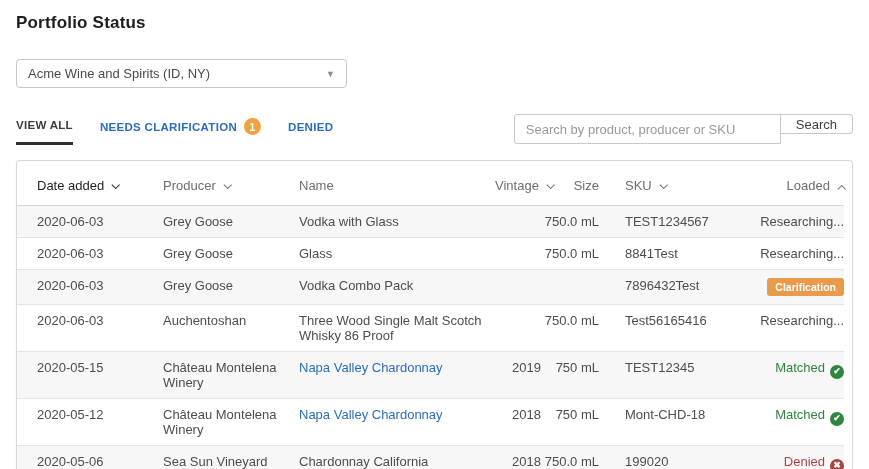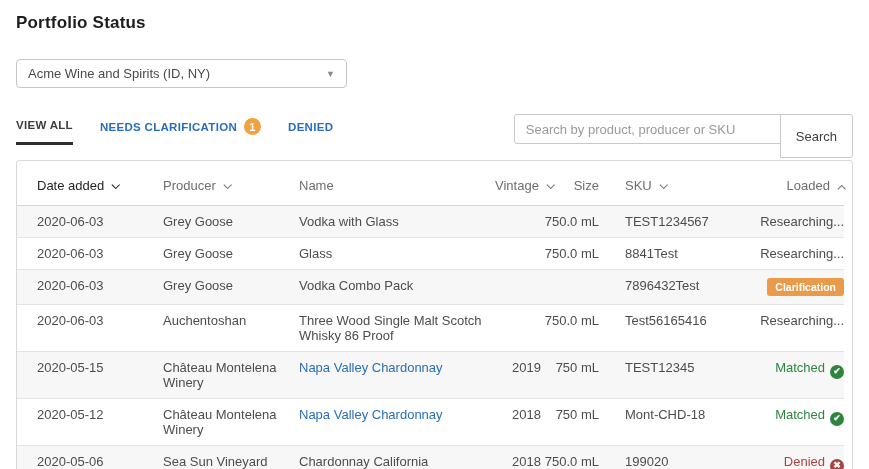--- a/index.html
+++ b/index.html
@@ -20,21 +20,21 @@
     color:var(--accent-blue,#2a6ebb); cursor:pointer; padding-bottom:10px; }
   .tab.active { color:#3c3c3c; border-bottom:3px solid #2f2f2f; }
   .tab-badge { margin-left:7px; width:17px; height:17px; border-radius:50%;
     background:var(--accent-orange,#efa23d); color:#fff; font-size:11px; font-weight:700;
     display:inline-flex; align-items:center; justify-content:center; }
 
   .search { display:flex; margin-top:2px; }
   .search input { width:267px; height:30px; border:1px solid #c9c9c9; border-radius:3px 0 0 3px;
     padding:0 11px; font-size:13px; color:#333; font-family:inherit; outline:none; }
   .search input::placeholder { color:#9a9a9a; }
-  .search button { height:44px; margin-left:-1px; padding:0 15px; background:#fff; border:1px solid #c9c9c9;
+  .search button { height:20px; margin-left:-1px; padding:0 15px; background:#fff; border:1px solid #c9c9c9;
     border-radius:0 3px 3px 0; font-size:13px; color:#3f3f3f; font-family:inherit; cursor:pointer; }
 
   .card { margin-top:15px; border:1px solid #d9d9d9; border-radius:3px; background:#fff;
     box-shadow:0 1px 2px rgba(0,0,0,.05); height:340px; padding-right:8px; overflow:hidden; }
   table { width:100%; border-collapse:collapse; table-layout:fixed; }
   thead th { text-align:left; font-size:13px; font-weight:400; color:#6e6e6e;
     padding:17px 0 12px; border-bottom:1px solid #d6d6d6; white-space:nowrap; }
   thead th.active { color:#1f1f1f; }
   thead th.r, td.r { text-align:right; }
   th.c-date, td.c-date { padding-left:20px; }

